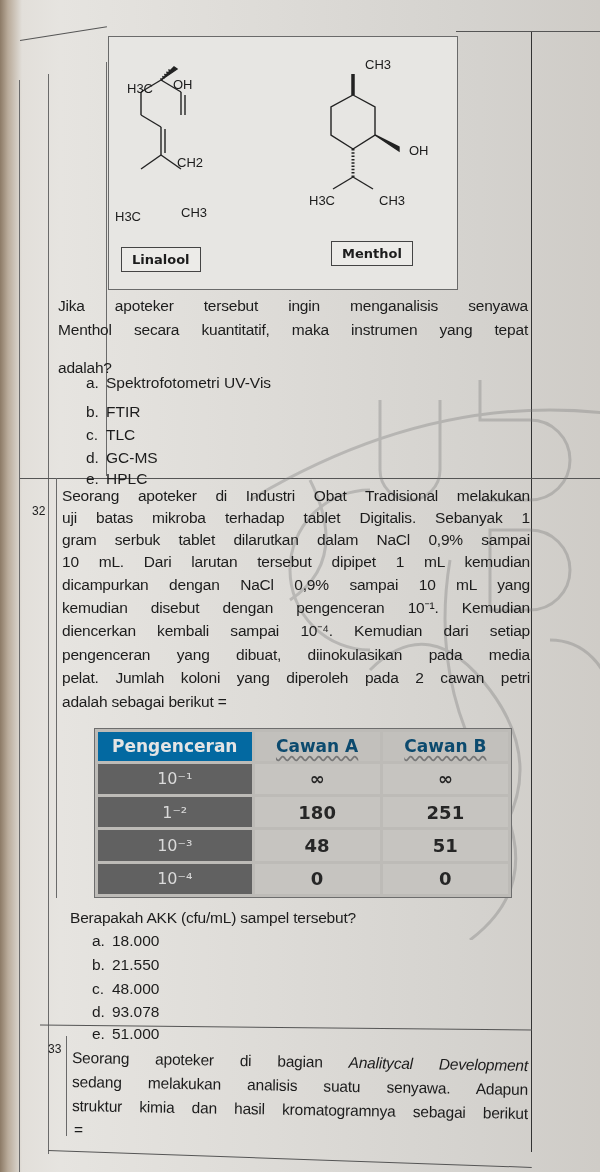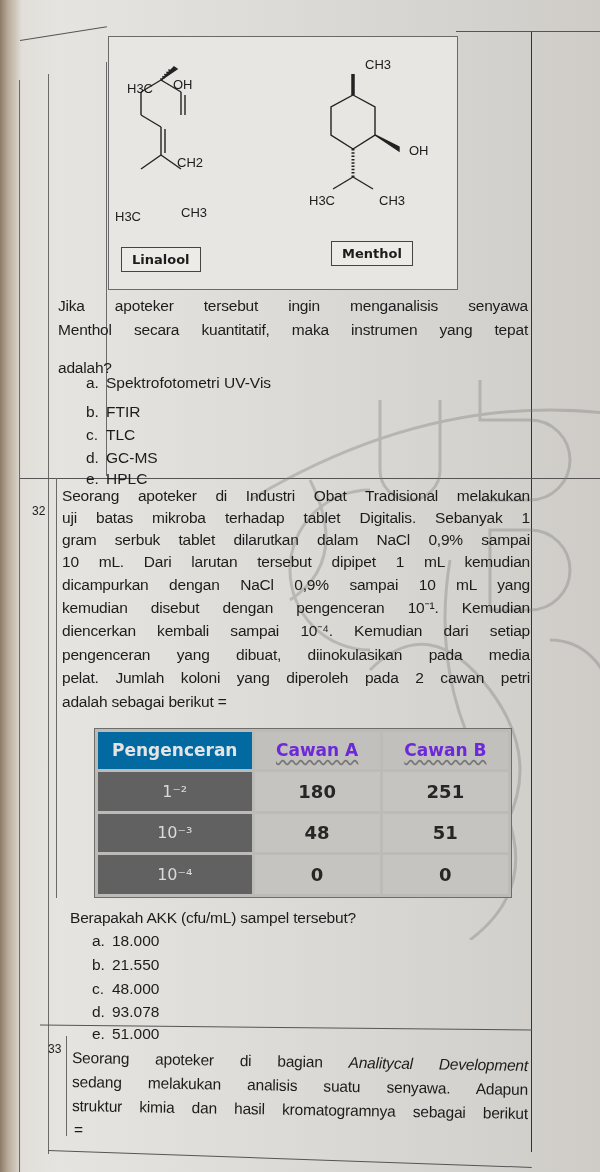--- a/index.html
+++ b/index.html
@@ -28,21 +28,21 @@
   .opt .letter { display: inline-block; width: 20px; }
   table.data {
     position: absolute; left: 94px; top: 728px; width: 418px; height: 170px;
     border-collapse: separate; border-spacing: 3px; background: #bdbbb7;
     border: 1px solid #6d6d6d;
     font-family: "DejaVu Sans", sans-serif; font-weight: bold; font-size: 18px;
   }
   table.data td, table.data th { text-align: center; padding: 0; }
   table.data th { font-size: 17px; }
   .hdr-dark { background: #0369a1; color: #e4e4e4; }
-  .hdr-light { background: #c2c0bc; color: #6d28d9; text-decoration: underline wavy #777; text-underline-offset: 3px; }
+  .hdr-light { background: #c2c0bc; color: #0c4a6e; text-decoration: underline wavy #777; text-underline-offset: 3px; }
   .cell-dark { background: #616161; color: #dadada; font-weight: normal; font-size: 16px; }
   .cell-light { background: #c6c4c0; color: #262626; }
   .watermark { position: absolute; left: 250px; top: 340px; width: 500px; height: 600px; pointer-events: none; opacity: 0.35; }
 </style>
 </head>
 <body>
 
 <div class="page">
 
   <div class="vline" style="left:19px; top:80px; height:1092px;"></div>
@@ -129,20 +129,25 @@
   </div>
 
   <table class="data">
     <tbody>
         <tr>
       <th class="hdr-dark" style="width:38%;">Pengenceran</th>
       <th class="hdr-light" style="width:31%;">Cawan A</th>
       <th class="hdr-light" style="width:31%;">Cawan B</th>
     </tr>
     <tr>
+      <td class="cell-dark">10⁻¹</td>
+      <td class="cell-light">∞</td>
+      <td class="cell-light">∞</td>
+    </tr>
+    <tr>
       <td class="cell-dark">1⁻²</td>
       <td class="cell-light">180</td>
       <td class="cell-light">251</td>
     </tr>
     <tr>
       <td class="cell-dark">10⁻³</td>
       <td class="cell-light">48</td>
       <td class="cell-light">51</td>
     </tr>
     <tr>

